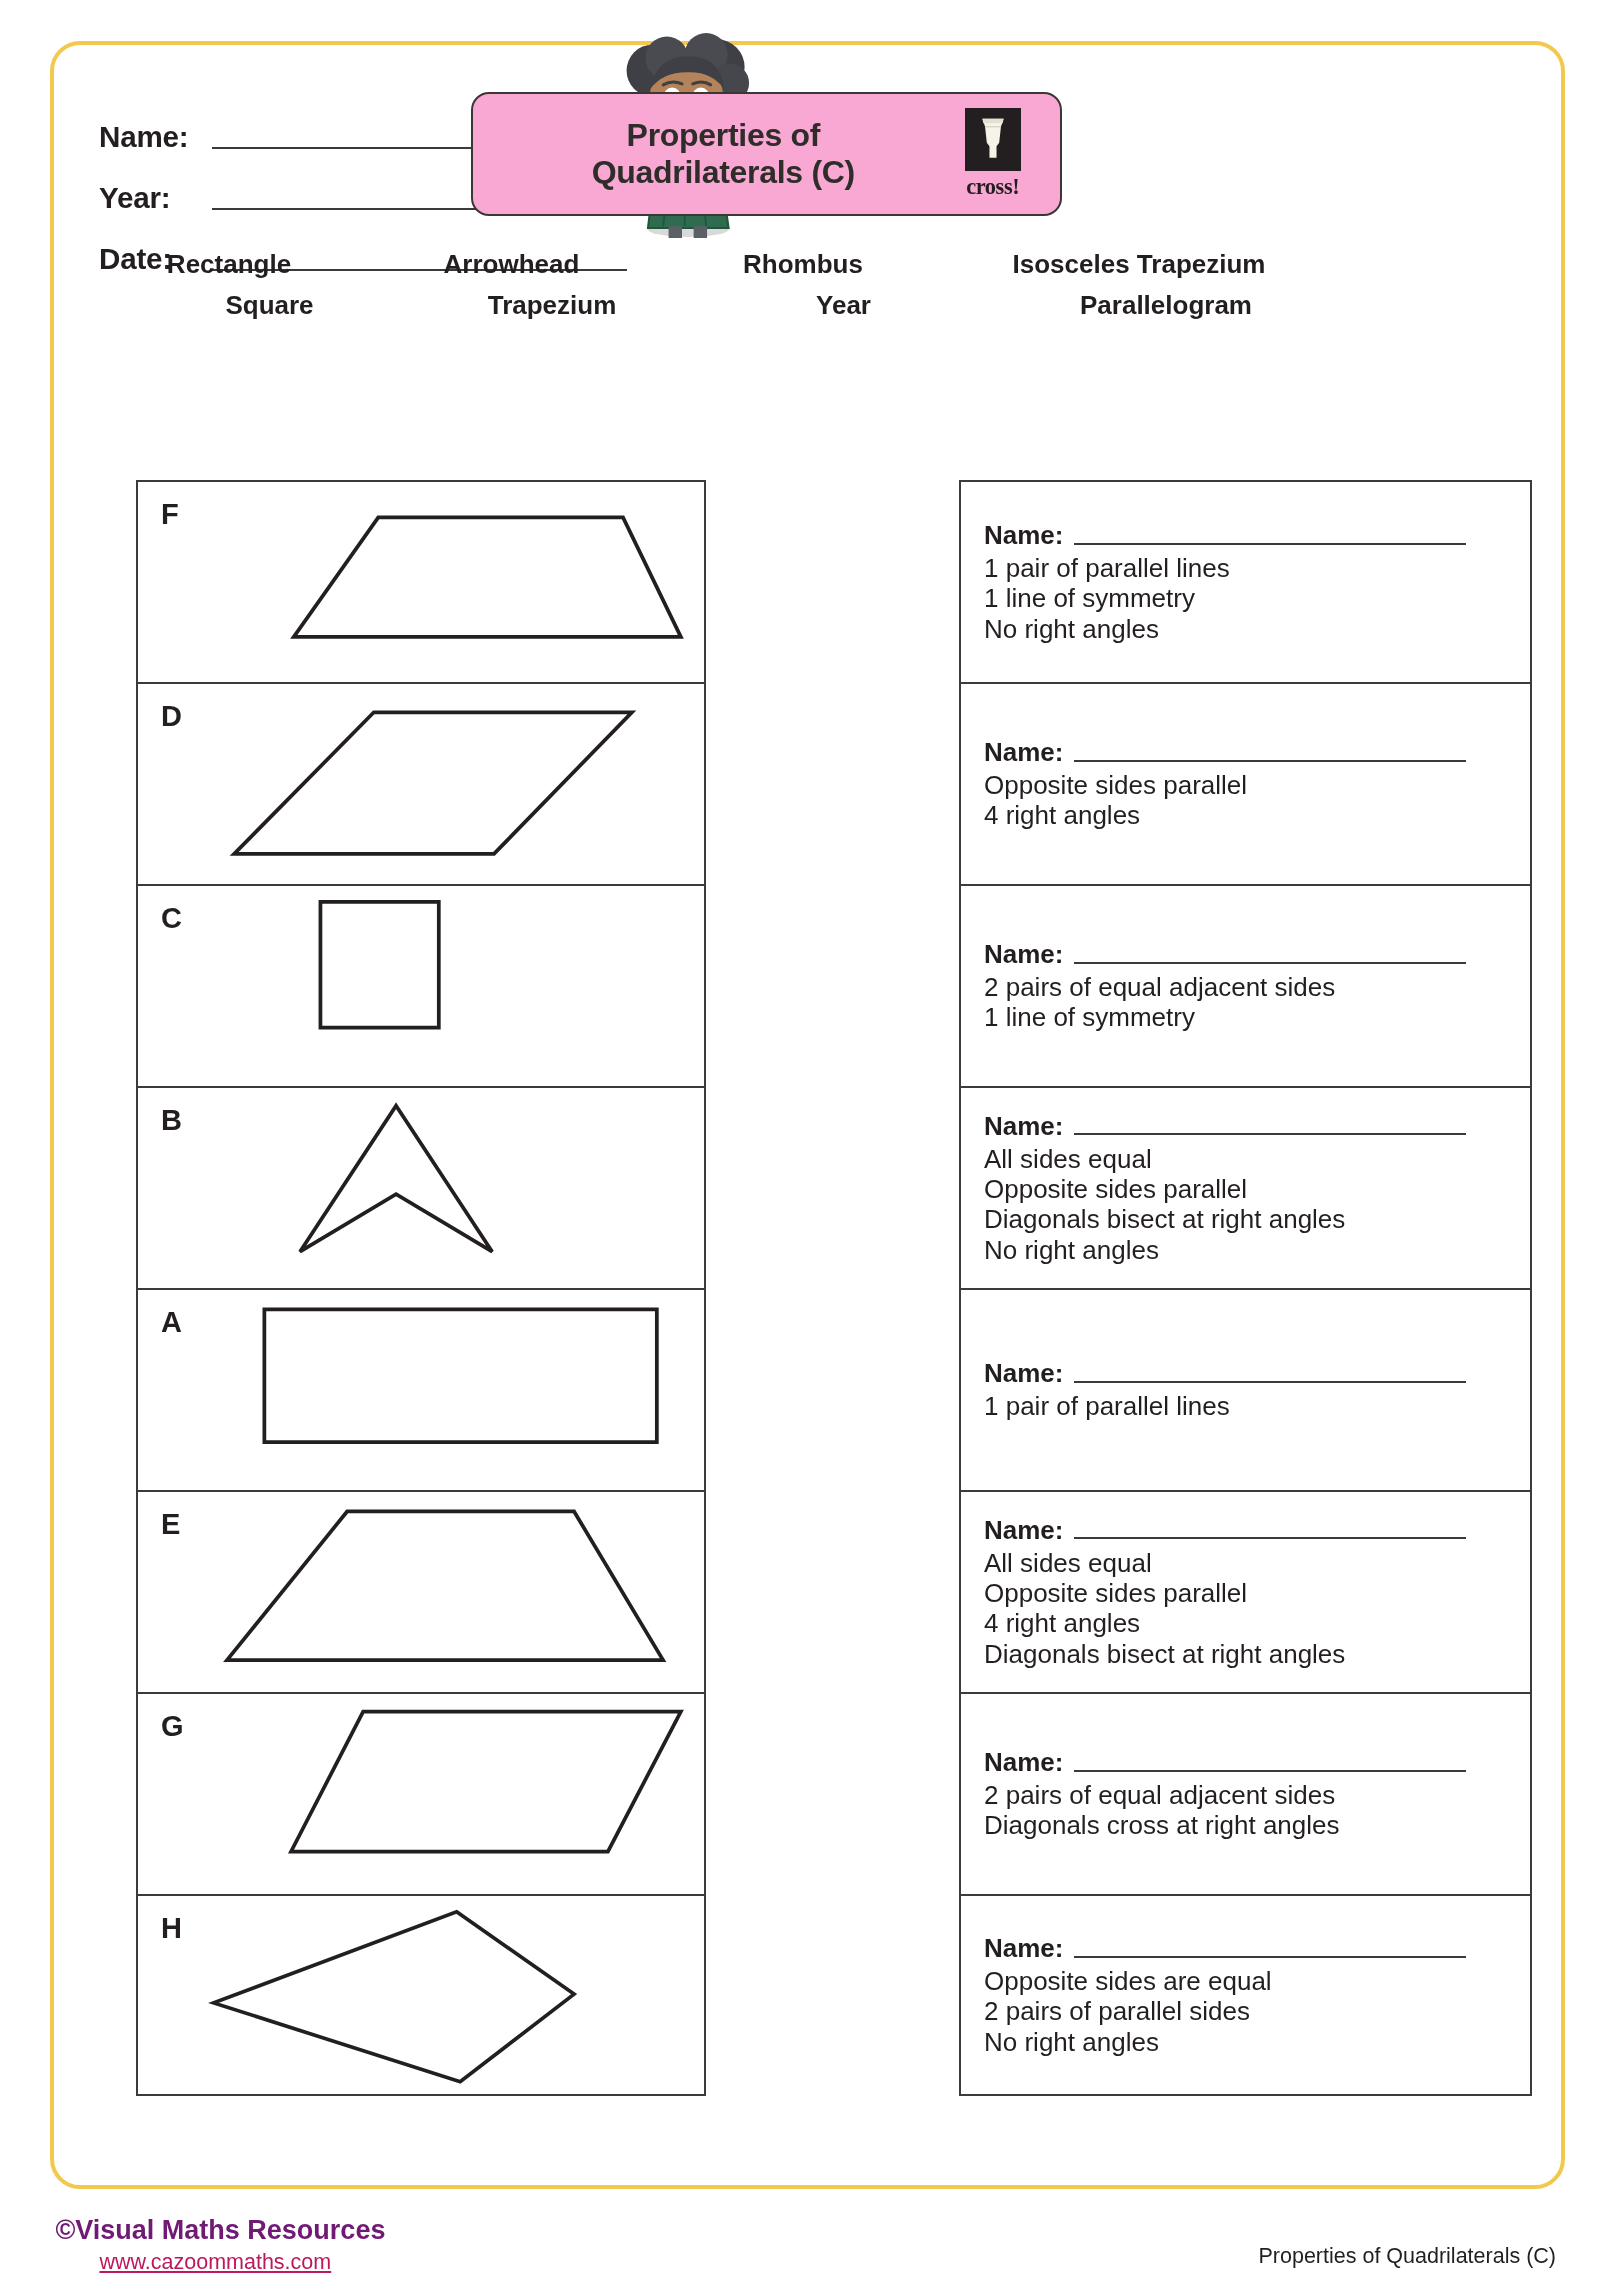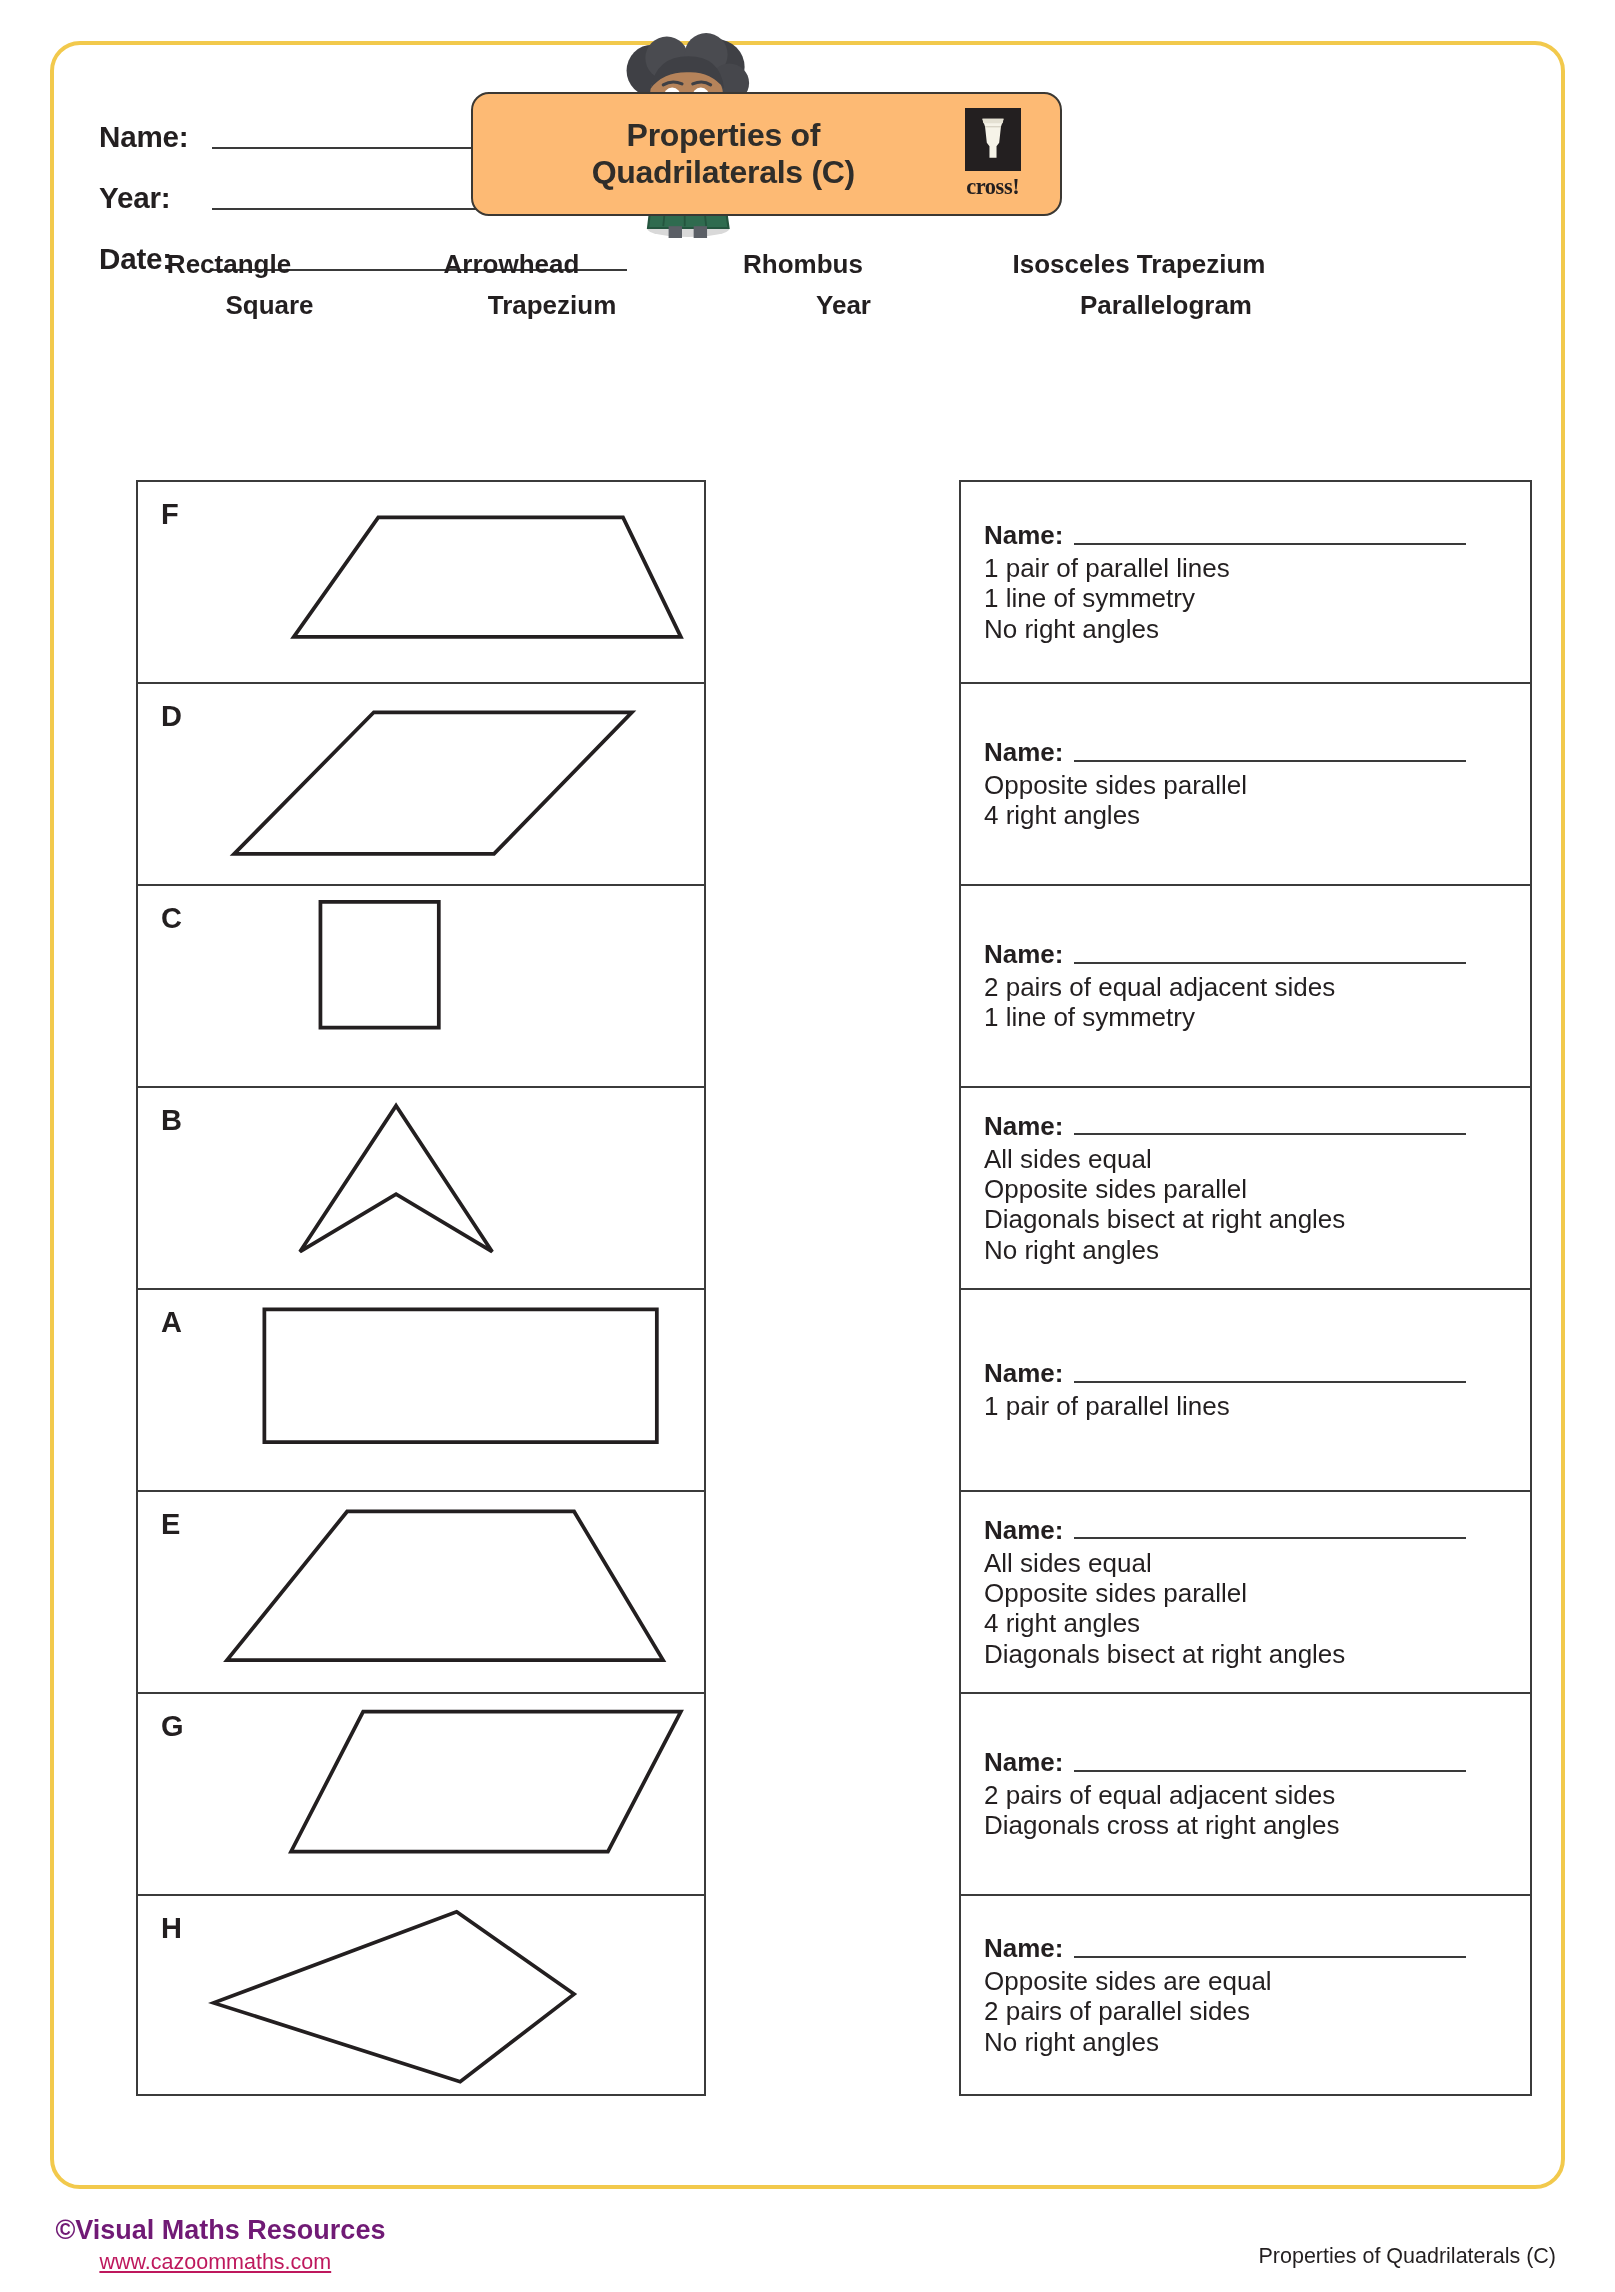--- a/index.html
+++ b/index.html
@@ -70,21 +70,21 @@
     height: 206px;
   }
 
   
   #title-card {
     position: absolute;
     left: 417px;
     top: 47px;
     width: 591px;
     height: 124px;
-    background: #fdba74;
+    background: #f9a8d4;
     border: 2.7px solid #3b3833;
     border-radius: 18px;
     display: flex;
     align-items: center;
   }
   #title-text {
     flex: 1;
     text-align: center;
     font-size: 32px;
     font-weight: bold;

